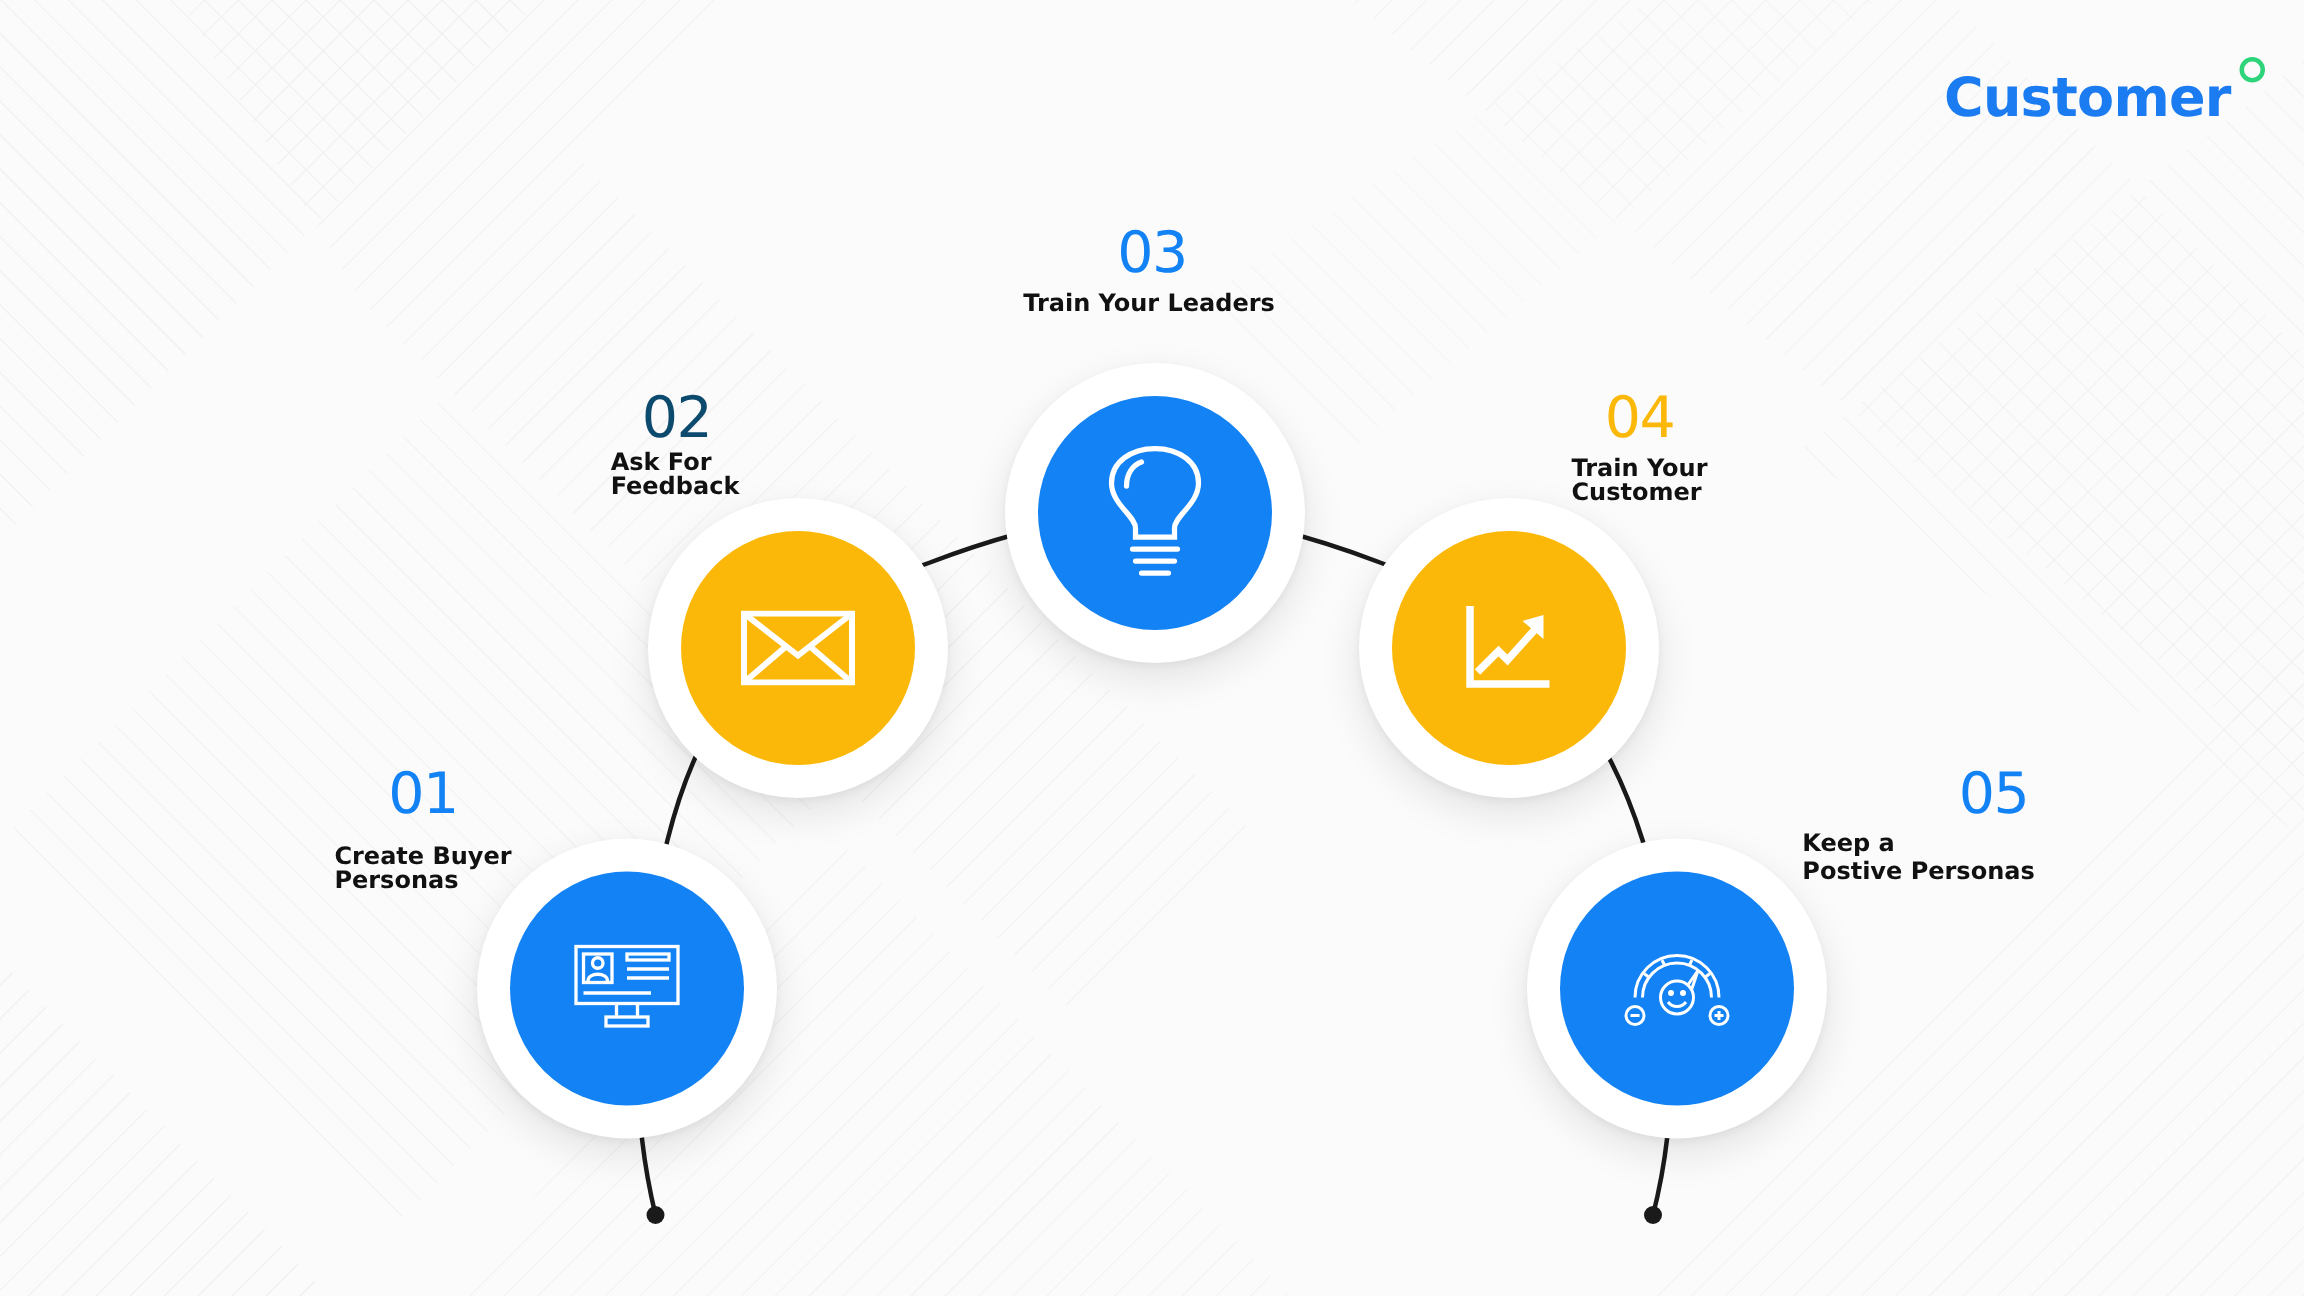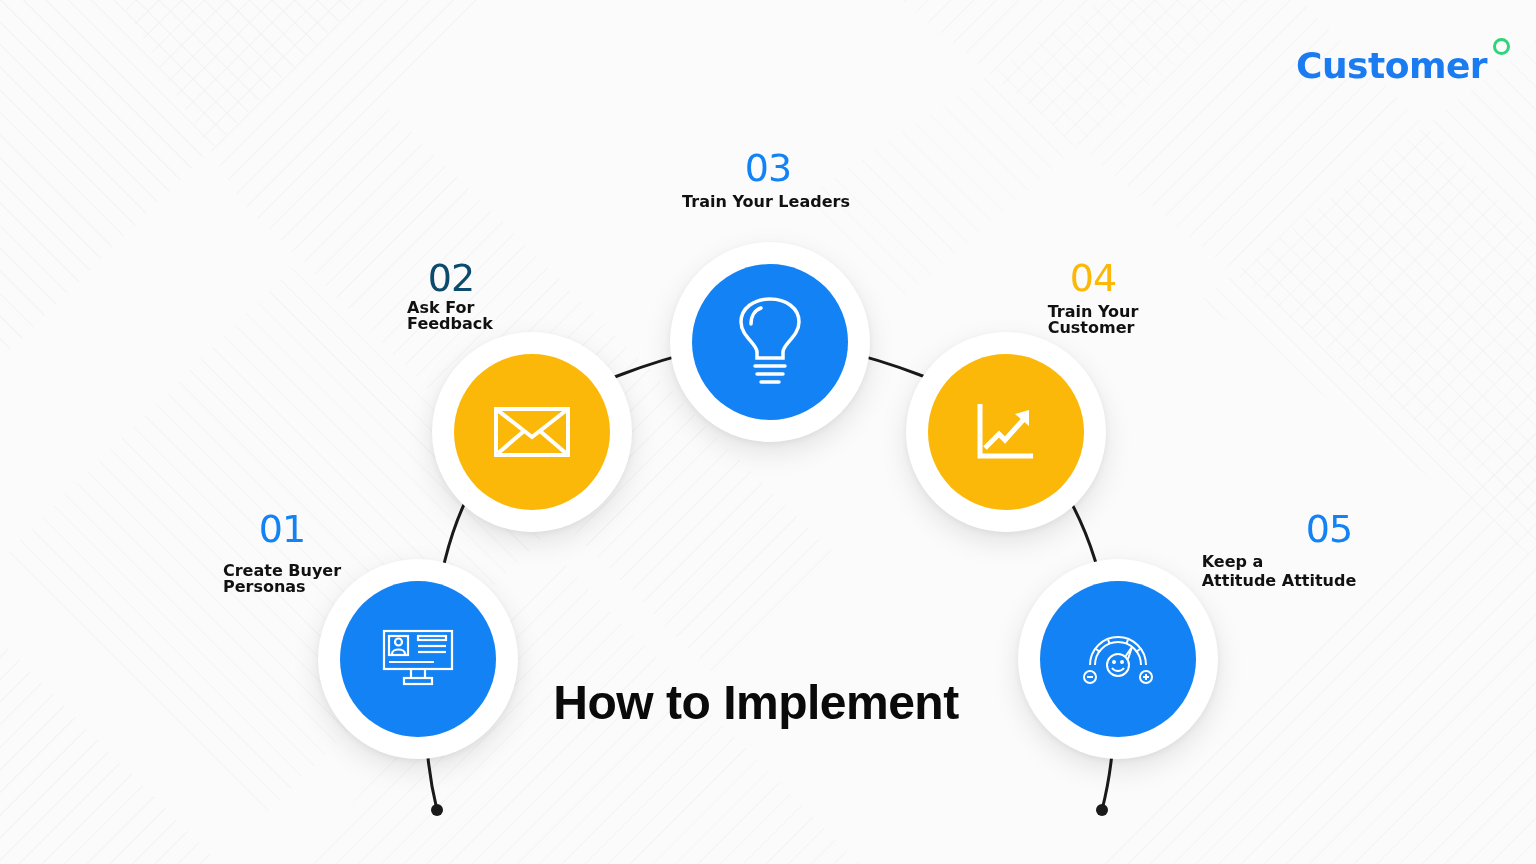--- a/index.html
+++ b/index.html
@@ -117,21 +117,21 @@
       <path d="M3 0 L3 52 L56 52"></path>
       <path d="M8 44 L22 30 L28 36 L46 16" stroke-linejoin="miter"></path>
       <polygon points="52,6 52,22 38,10" fill="#fff" stroke="none"></polygon>
     </svg>
   </div>
 </div>
 
 <div class="num" style="left:1281px;top:510px;color:#1282f5;margin-left:48px;">05</div>
 <div class="label" style="left:1279px;top:552px;line-height:19px;">
   <div>Keep a</div>
-  <div>Attitude Attitude</div>
+  <div>Postive Personas</div>
 </div>
 <div class="node" style="left:1018px;top:559px;">
   <div class="inner" style="background:#1282f5;">
     <svg width="72" height="56" viewBox="0 0 72 56" fill="none" stroke="#fff" stroke-width="2">
       <path d="M8 34 A28 28 0 0 1 64 34"></path>
       <path d="M13 34 A23 23 0 0 1 59 34"></path>
       <line x1="14" y1="18" x2="18" y2="21"></line>
       <line x1="26" y1="9" x2="28" y2="13"></line>
       <line x1="46" y1="9" x2="44" y2="13"></line>
       <line x1="58" y1="18" x2="54" y2="21"></line>
@@ -143,14 +143,13 @@
       <circle cx="8" cy="46" r="6"></circle>
       <line x1="5" y1="46" x2="11" y2="46"></line>
       <circle cx="64" cy="46" r="6"></circle>
       <line x1="61" y1="46" x2="67" y2="46"></line>
       <line x1="64" y1="43" x2="64" y2="49"></line>
     </svg>
   </div>
 </div>
 
 <div class="title">
-  <div>How to Implement</div>
 </div>
 
 </body></html>

